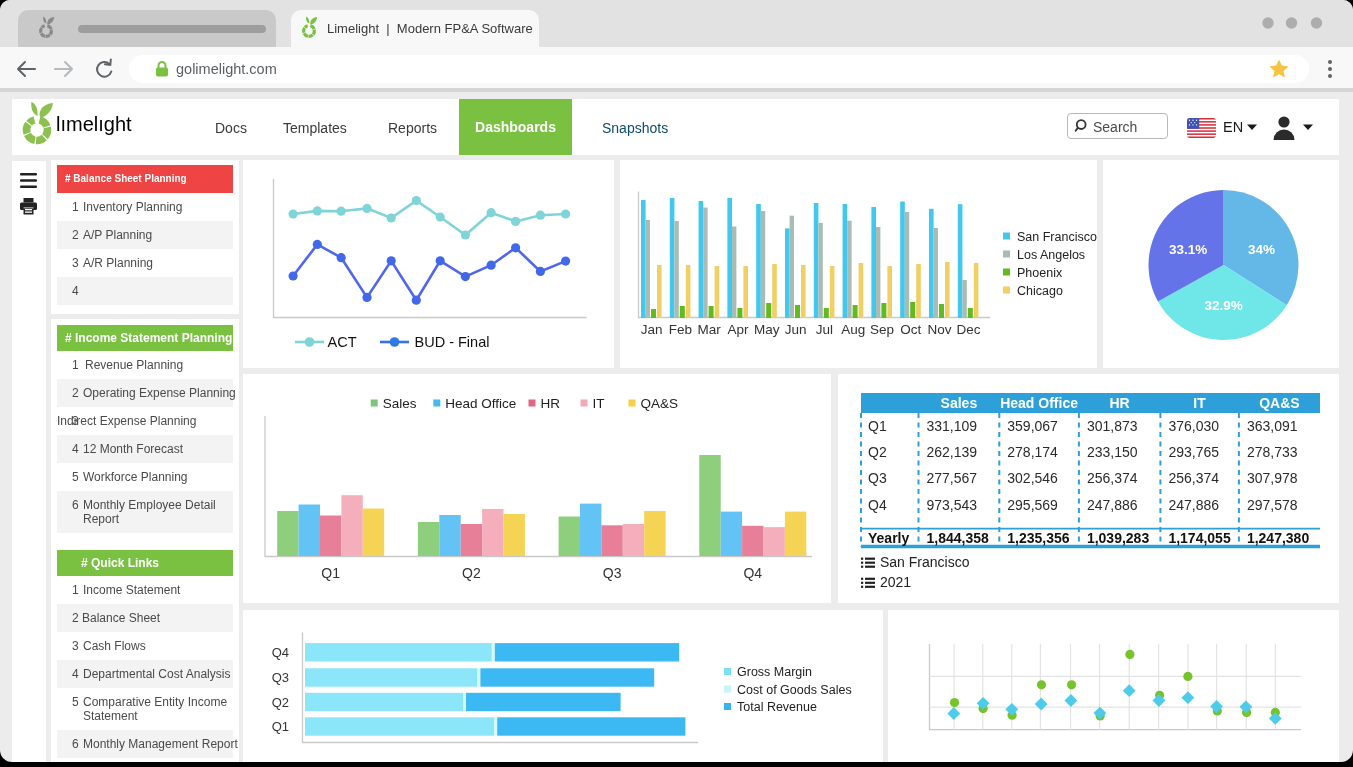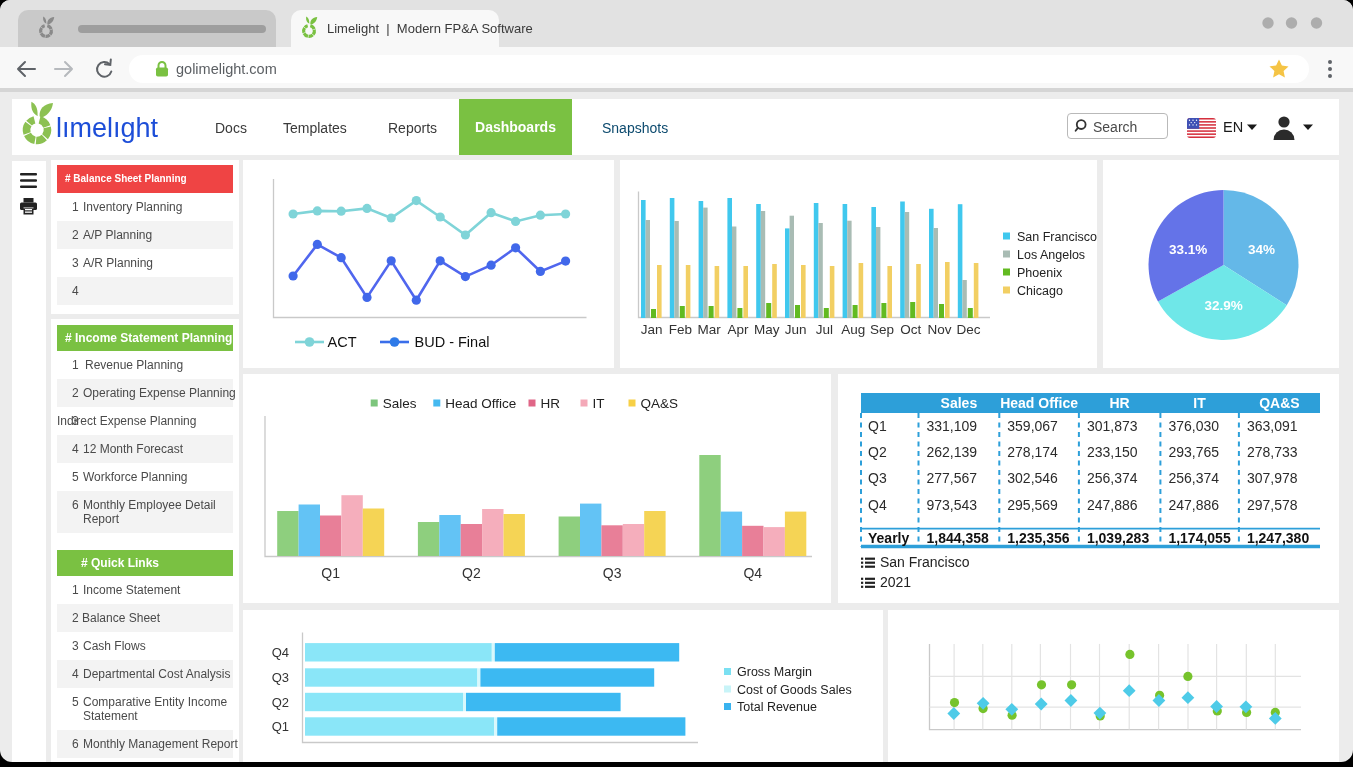--- a/index.html
+++ b/index.html
@@ -14,21 +14,21 @@
         <path d="M17.24,18.69 A5.4,5.4 0 0 1 16.14,23.47" fill="none" stroke="#8a8a8a" stroke-width="3.2"></path>
         <path d="M15.75,23.88 A5.4,5.4 0 0 1 11.53,25.38" fill="none" stroke="#8a8a8a" stroke-width="3.2"></path>
         <path d="M10.97,25.30 A5.4,5.4 0 0 1 7.11,22.28" fill="none" stroke="#8a8a8a" stroke-width="3.2"></path>
         <path d="M6.89,21.76 A5.4,5.4 0 0 1 7.58,16.90" fill="none" stroke="#8a8a8a" stroke-width="3.2"></path>
         <path d="M7.92,16.46 A5.4,5.4 0 0 1 10.69,14.76" fill="none" stroke="#8a8a8a" stroke-width="3.2"></path>
         <path d="M13.34,12.90 C13.13,9.20 15.34,6.63 20.23,6.11 C19.71,10.49 16.63,13.16 14.16,13.52 Z" fill="#8a8a8a"></path>
         <path d="M12.31,12.29 C12.41,8.94 11.38,6.63 9.12,5.50 C8.71,9.46 10.05,11.87 12.46,12.85 Z" fill="#8a8a8a"></path>
       </svg>
    <div class="abs" style="left:60px;top:15px;width:188px;height:8px;background:#9e9e9e;border-radius:4px"></div>
  </div>
- <div class="abs" style="left:291px;top:10px;width:208px;height:37px;background:#f8f8f8;border-radius:10px 10px 0 0">
+ <div class="abs" style="left:291px;top:10px;width:248px;height:37px;background:#f8f8f8;border-radius:10px 10px 0 0">
    <svg class="abs" style="left:6px;top:1px" width="30" height="36">
         <path d="M13.31,14.76 A5.4,5.4 0 0 1 17.07,18.15" fill="none" stroke="#7ac142" stroke-width="3.2"></path>
         <path d="M17.24,18.69 A5.4,5.4 0 0 1 16.14,23.47" fill="none" stroke="#7ac142" stroke-width="3.2"></path>
         <path d="M15.75,23.88 A5.4,5.4 0 0 1 11.53,25.38" fill="none" stroke="#7ac142" stroke-width="3.2"></path>
         <path d="M10.97,25.30 A5.4,5.4 0 0 1 7.11,22.28" fill="none" stroke="#7ac142" stroke-width="3.2"></path>
         <path d="M6.89,21.76 A5.4,5.4 0 0 1 7.58,16.90" fill="none" stroke="#7ac142" stroke-width="3.2"></path>
         <path d="M7.92,16.46 A5.4,5.4 0 0 1 10.69,14.76" fill="none" stroke="#7ac142" stroke-width="3.2"></path>
         <path d="M13.34,12.90 C13.13,9.20 15.34,6.63 20.23,6.11 C19.71,10.49 16.63,13.16 14.16,13.52 Z" fill="#7ac142"></path>
         <path d="M12.31,12.29 C12.41,8.94 11.38,6.63 9.12,5.50 C8.71,9.46 10.05,11.87 12.46,12.85 Z" fill="#7ac142"></path>
       </svg>
@@ -72,21 +72,21 @@
  <svg class="abs" style="left:15px;top:100px" width="46" height="52">
       <path d="M24.54,19.81 A10.5,10.5 0 0 1 31.87,26.41" fill="none" stroke="#8cc152" stroke-width="7.5"></path>
       <path d="M32.19,27.46 A10.5,10.5 0 0 1 30.04,36.75" fill="none" stroke="#8cc152" stroke-width="7.5"></path>
       <path d="M29.29,37.55 A10.5,10.5 0 0 1 21.08,40.46" fill="none" stroke="#8cc152" stroke-width="7.5"></path>
       <path d="M20.00,40.31 A10.5,10.5 0 0 1 12.48,34.44" fill="none" stroke="#8cc152" stroke-width="7.5"></path>
       <path d="M12.07,33.42 A10.5,10.5 0 0 1 13.40,23.98" fill="none" stroke="#8cc152" stroke-width="7.5"></path>
       <path d="M14.08,23.11 A10.5,10.5 0 0 1 19.46,19.81" fill="none" stroke="#8cc152" stroke-width="7.5"></path>
       <path d="M24.60,16.20 C24.20,9.00 28.50,4.00 38.00,3.00 C37.00,11.50 31.00,16.70 26.20,17.40 Z" fill="#8cc152"></path>
       <path d="M22.60,15.00 C22.80,8.50 20.80,4.00 16.40,1.80 C15.60,9.50 18.20,14.20 22.90,16.10 Z" fill="#8cc152"></path>
     </svg>
- <div class="abs" style="left:56px;top:113px;font-size:27px;color:#1d4ed8;letter-spacing:0px;font-weight:400">lımelıght</div>
+ <div class="abs" style="left:56px;top:113px;font-size:20px;color:#000000;letter-spacing:0px;font-weight:400">lımelıght</div>
  <div class="abs" style="left:215px;top:120px;font-size:14px;color:#3a3a3a">Docs</div>
  <div class="abs" style="left:283px;top:120px;font-size:14px;color:#3a3a3a">Templates</div>
  <div class="abs" style="left:388px;top:120px;font-size:14px;color:#3a3a3a">Reports</div>
  <div class="abs" style="left:459px;top:99px;width:113px;height:56px;background:#7ac142;color:#fff;font-size:14px;font-weight:bold;text-align:center;line-height:56px">Dashboards</div>
  <div class="abs" style="left:602px;top:120px;font-size:14px;color:#0c4a6e">Snapshots</div>
  <div class="abs" style="left:1067px;top:113px;width:101px;height:26px;border:1px solid #b9b9b9;border-radius:4px;background:#fff"></div>
  <svg class="abs" style="left:1074px;top:118px" width="16" height="16">
    <circle cx="7.2" cy="6.6" r="4.4" fill="none" stroke="#333" stroke-width="1.8"></circle>
    <path d="M3.9,9.9 L1.6,12.8" stroke="#333" stroke-width="1.8" stroke-linecap="round"></path>
  </svg>

